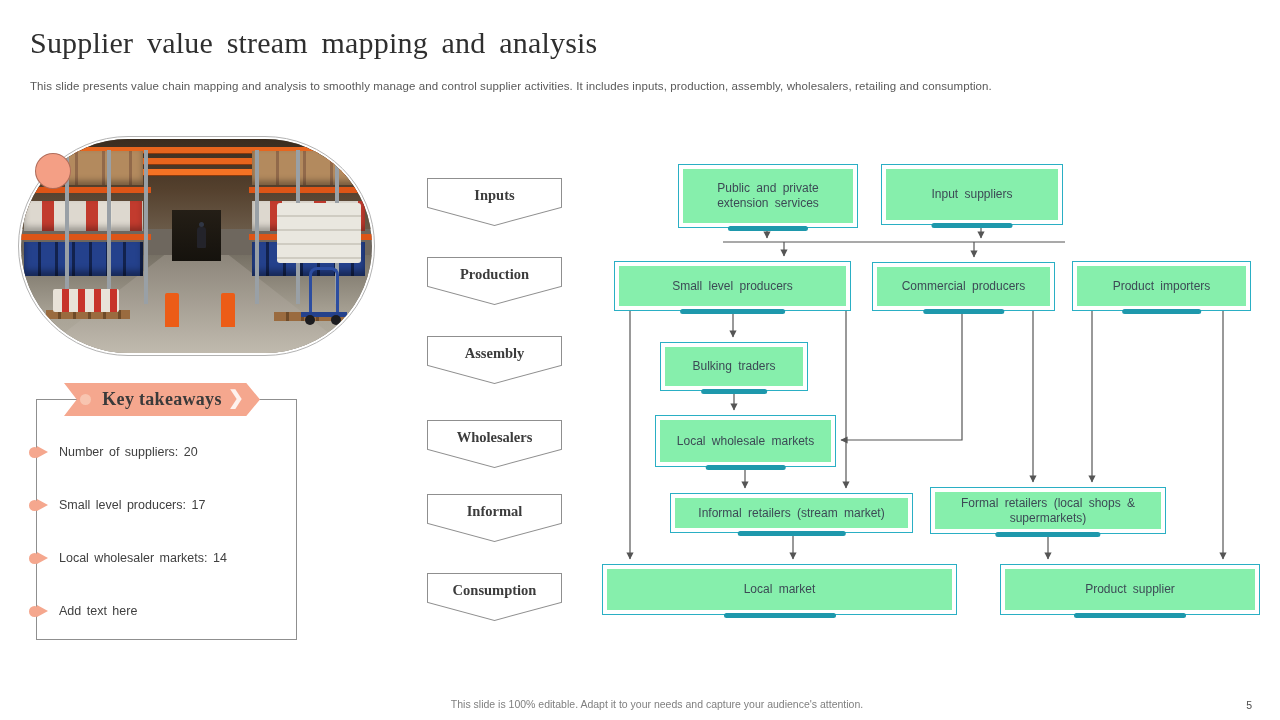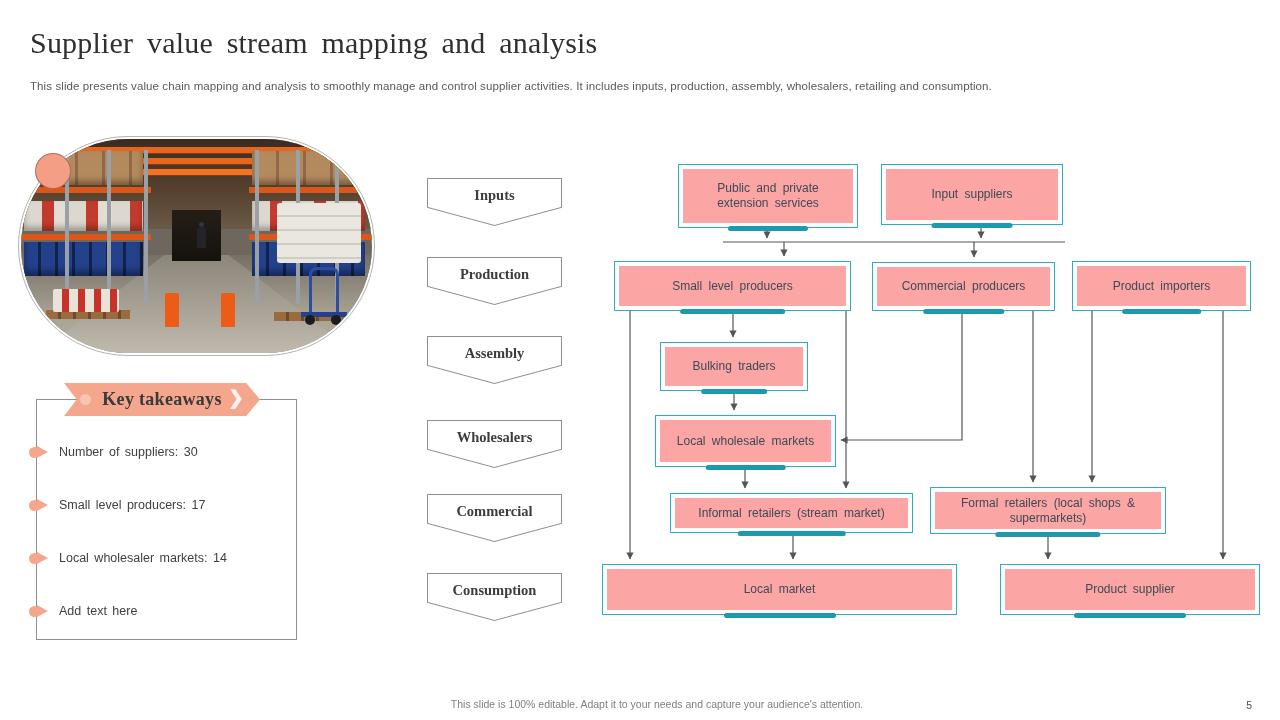--- a/index.html
+++ b/index.html
@@ -109,21 +109,21 @@
   .stage .chev-fill { position:absolute; inset:1px; background:#ffffff;
     clip-path:polygon(0 0,100% 0,100% 61%,50% 100%,0 61%); }
   .stage .stage-label { position:absolute; left:0; top:4px; width:100%; height:26px;
     display:flex; align-items:center; justify-content:center;
     font-family:"Liberation Serif", serif; font-weight:700; font-size:14.5px; color:#3c3c3c; }
   .st0{ top:178px; } .st1{ top:257px; } .st2{ top:336px; } .st3{ top:420px;text-align:center; } .st4{ top:494px; } .st5{ top:573px; }
 
   
   .connectors { position:absolute; inset:0; pointer-events:none; }
   .node { position:absolute; border:1px solid #2aafc4; background:#ffffff; padding:4px; }
-  .node .fill { width:100%; height:100%; background:#fca5a5;
+  .node .fill { width:100%; height:100%; background:#86efac;
     display:flex; align-items:center; justify-content:center; text-align:center;
     font-size:12px; color:#3c4a55; word-spacing:3px; line-height:1.25; padding:0 8px; }
   .node::after { content:""; position:absolute; left:50%; bottom:-4px; transform:translateX(-50%);
     width:45%; max-width:112px; height:5px; background:#1e98ac; border-radius:3px; }
   .n0 { left:678px; top:164px; width:180px; height:64px; }
   .n1 { left:881px; top:164px; width:182px; height:61px; }
   .n2 { left:614px; top:261px; width:237px; height:50px; }
   .n3 { left:872px; top:262px; width:183px; height:49px; }
   .n4 { left:1072px; top:261px; width:179px; height:50px; }
   .n5 { left:660px; top:342px; width:148px; height:49px; }
@@ -189,21 +189,21 @@
         <div class="wheel w1"></div>
         <div class="wheel w2"></div>
       </div>
     </div>
   </div>
   <div class="accent-circle"></div>
 
   <div class="takeaways-panel">
     <div class="tk-item tk1">
       <span class="bullet"></span>
-      <span class="tk-text">Number of suppliers: 30</span>
+      <span class="tk-text">Number of suppliers: 20</span>
     </div>
     <div class="tk-item tk2">
       <span class="bullet"></span>
       <span class="tk-text">Small level producers: 17</span>
     </div>
     <div class="tk-item tk3">
       <span class="bullet"></span>
       <span class="tk-text">Local wholesaler markets: 14</span>
     </div>
     <div class="tk-item tk4">
@@ -233,21 +233,21 @@
     <div class="stage-label">Assembly</div>
   </div>
   <div class="stage st3">
     <div class="chev-border"></div>
     <div class="chev-fill"></div>
     <div class="stage-label">Wholesalers</div>
   </div>
   <div class="stage st4">
     <div class="chev-border"></div>
     <div class="chev-fill"></div>
-    <div class="stage-label">Commercial</div>
+    <div class="stage-label">Informal</div>
   </div>
   <div class="stage st5">
     <div class="chev-border"></div>
     <div class="chev-fill"></div>
     <div class="stage-label">Consumption</div>
   </div>
 
   <svg class="connectors" viewBox="0 0 1280 720">
     <defs>
       <marker id="arr" markerWidth="7" markerHeight="7" refX="5.5" refY="3" orient="auto">

